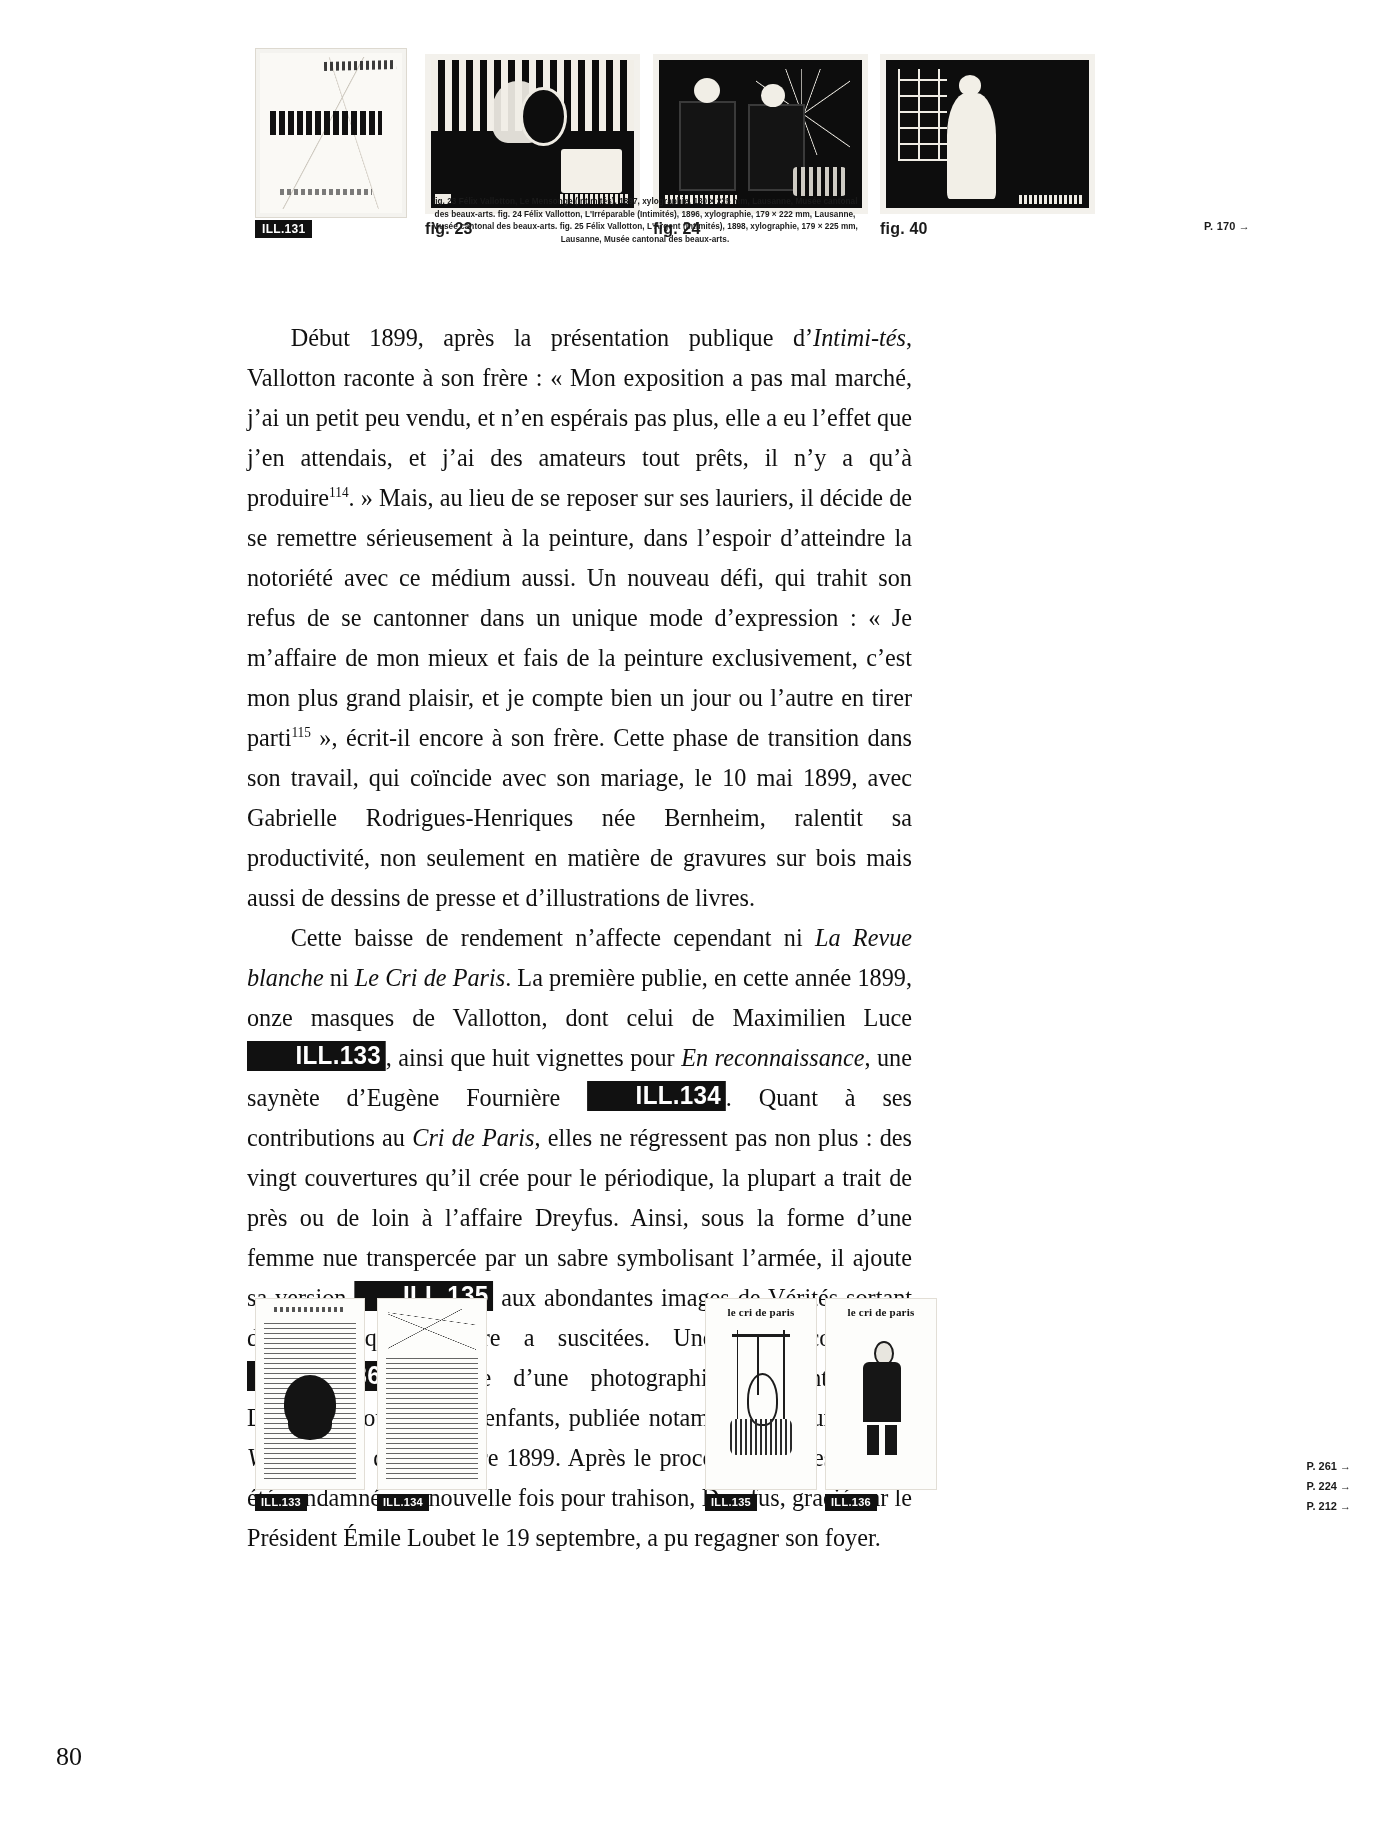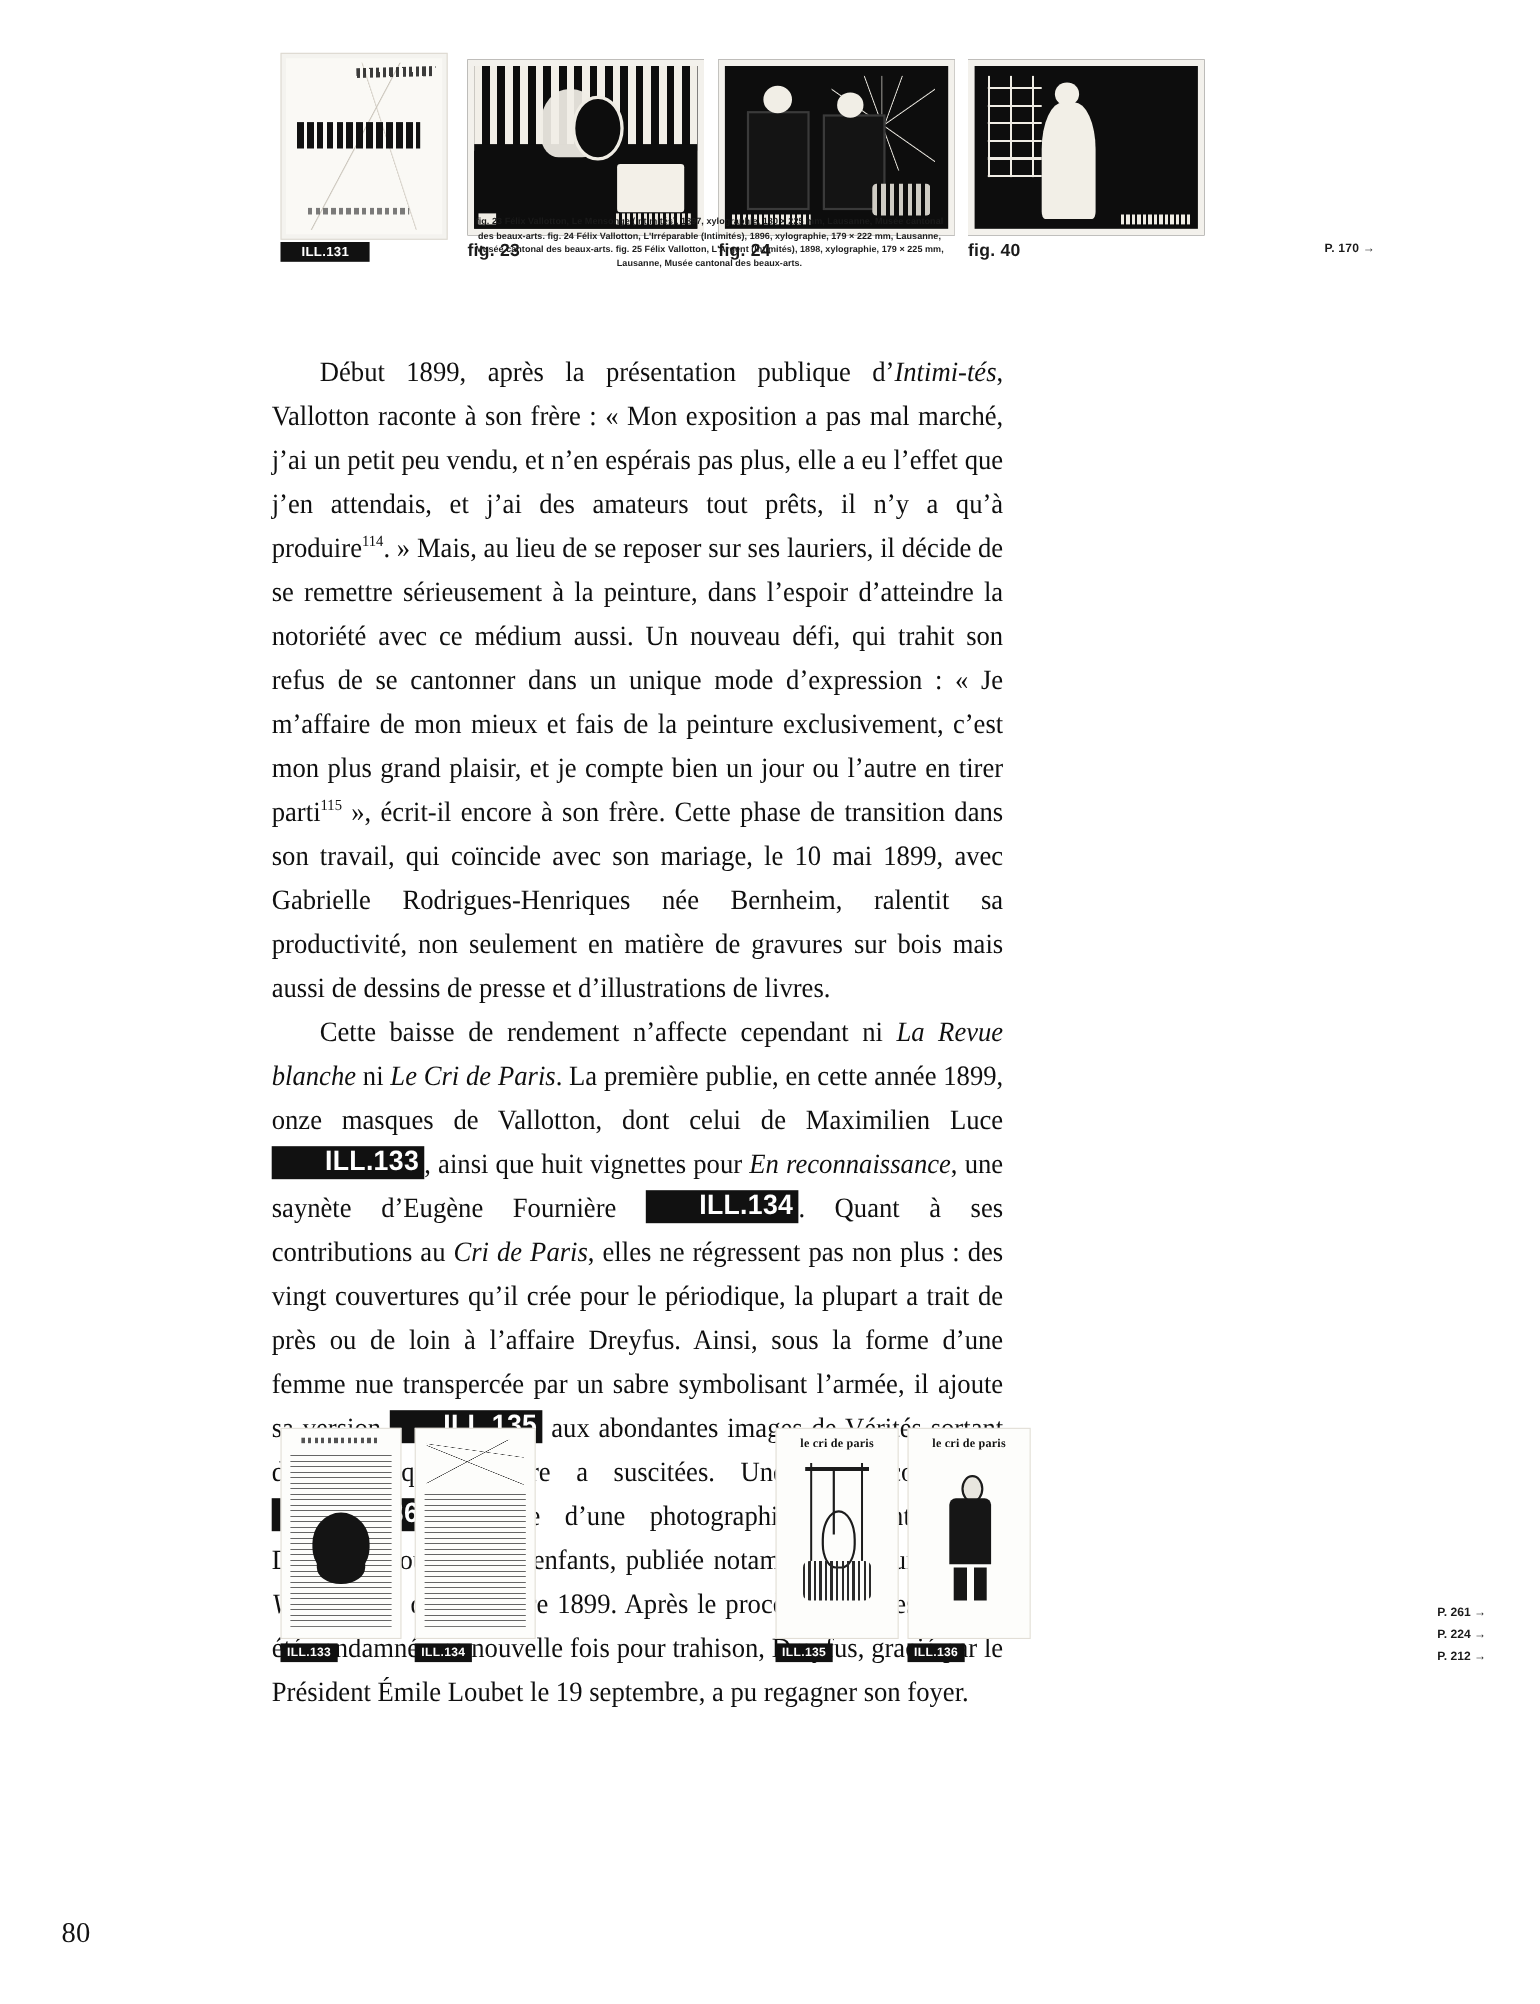--- a/index.html
+++ b/index.html
@@ -85,21 +85,21 @@
   
   .ill-badge{
     display:inline-block;background:#111;color:#fff;
     font-family:"Liberation Sans", sans-serif;
     font-weight:700;letter-spacing:.3px;
     padding:2px 5px 2px 5px;line-height:1;
     vertical-align:2px;
     white-space:nowrap;
   }
   .ill-badge.block{position:absolute;}
-  .badge-top{left:0;top:172px;font-size:12px;padding:3px 19px;}
+  .badge-top{left:0;top:172px;font-size:12px;padding:3px 7px;}
 
   
   .fignum{
     position:absolute;
     font-family:"Liberation Sans", sans-serif;
     font-weight:700;font-size:16px;color:#1a1a1a;
     letter-spacing:.2px;
   }
   .fignum.f1{left:170px;top:172px;}
   .fignum.f2{left:398px;top:172px;}

